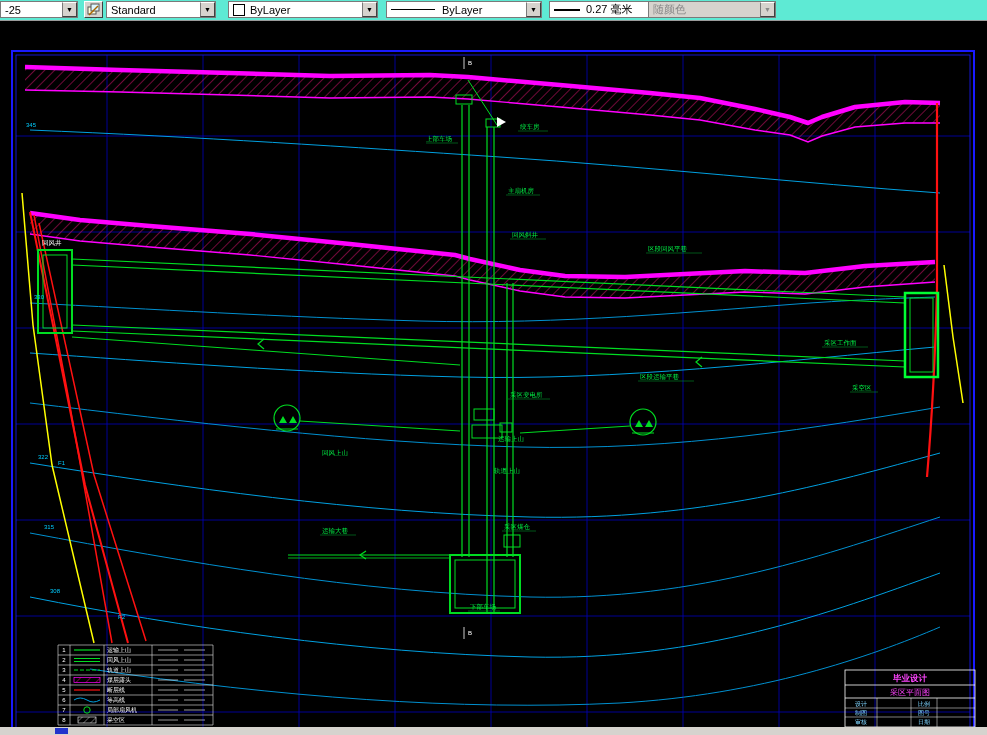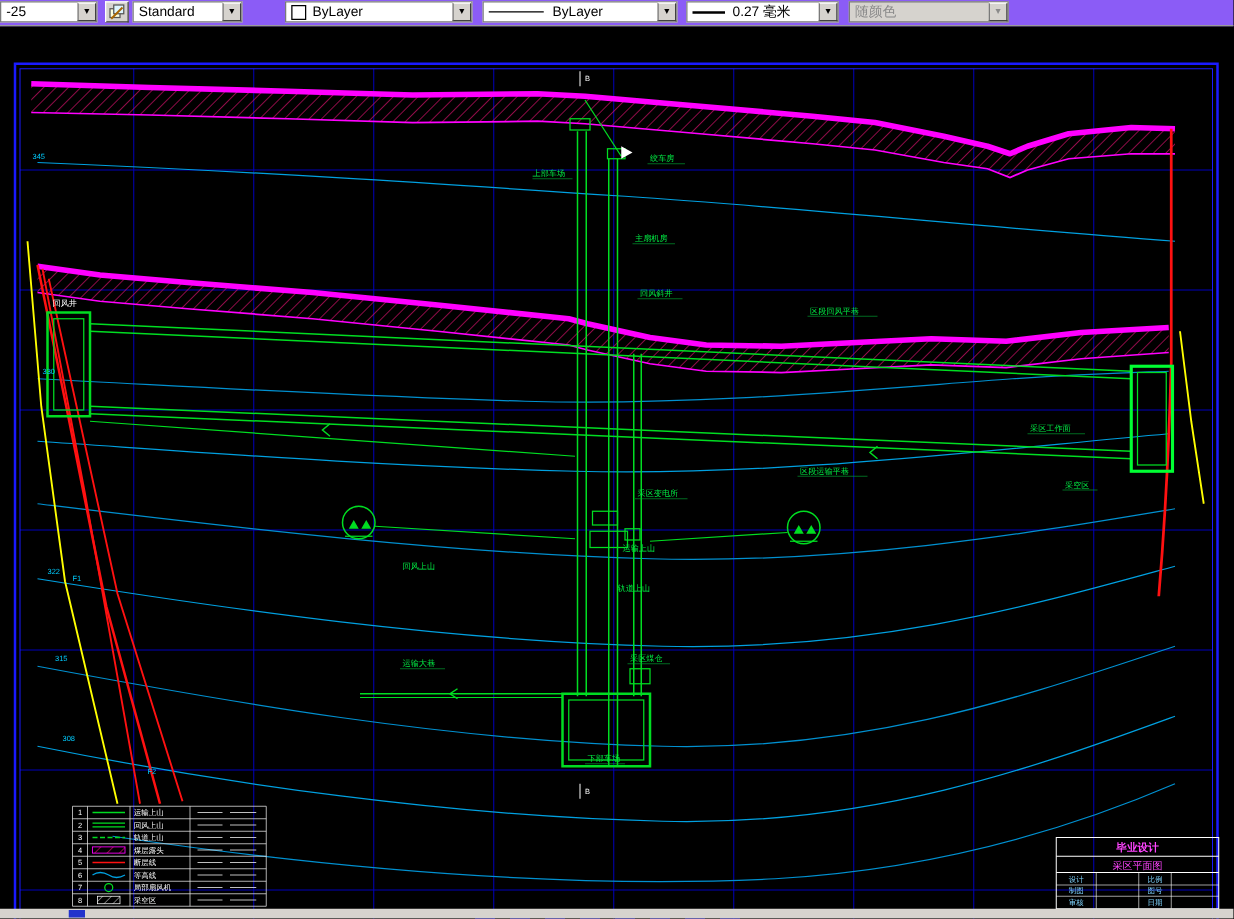--- a/index.html
+++ b/index.html
@@ -1,19 +1,19 @@
 <!DOCTYPE html>
 <html><head>
 <meta charset="utf-8">
 <style>
   html,body{margin:0;padding:0;background:#000;}
   .screen{position:relative;width:987px;height:735px;overflow:hidden;background:#000;
           font-family:"Liberation Sans",sans-serif;}
   
-  .toolbar{position:absolute;top:0;left:0;width:987px;height:20px;background:#8b5cf6;
+  .toolbar{position:absolute;top:0;left:0;width:987px;height:20px;background:#5eead4;
            border-bottom:1px solid #9a9a9a;}
   .combo{position:absolute;top:1px;height:17px;background:#fff;border:1px solid #7a7a7a;
          display:flex;align-items:center;box-sizing:border-box;padding-left:4px;
          font-size:11px;color:#000;}
   .combo .combo-text{flex:1;white-space:nowrap;overflow:hidden;}
   .combo-arrow{width:15px;height:100%;margin-left:auto;background:#d6d3ce;
                border-left:1px solid #7a7a7a;border-top:1px solid #fff;
                border-bottom:1px solid #404040;border-right:1px solid #404040;
                font-size:7px;display:flex;align-items:center;justify-content:center;
                color:#000;box-sizing:border-box;}
@@ -43,40 +43,40 @@
       <span class="combo-text">-25</span>
       <span class="combo-arrow">▼</span>
     </div>
     <button class="tool-btn" style="left:84px">
       <svg width="13" height="13">
         <rect x="1" y="4" width="8" height="7" fill="#ffffdd" stroke="#555"></rect>
         <rect x="4" y="1" width="8" height="7" fill="#ddf6ff" stroke="#555"></rect>
         <line x1="2" y1="12" x2="11" y2="3" stroke="#aa6600" stroke-width="1.5"></line>
       </svg>
     </button>
-    <div class="combo" style="left:106px;width:88px">
+    <div class="combo" style="left:106px;width:110px">
       <span class="combo-text">Standard</span>
       <span class="combo-arrow">▼</span>
     </div>
     <div class="combo" style="left:228px;width:150px">
       <span class="swatch"></span>
       <span class="combo-text">ByLayer</span>
       <span class="combo-arrow">▼</span>
     </div>
     <div class="combo" style="left:386px;width:156px">
       <span class="lt-line"></span>
       <span class="combo-text">ByLayer</span>
       <span class="combo-arrow">▼</span>
     </div>
     <div class="combo" style="left:549px;width:122px">
       <span class="lw-line"></span>
       <span class="combo-text">0.27 毫米</span>
       <span class="combo-arrow">▼</span>
     </div>
-    <div class="combo disabled" style="left:679px;width:128px">
+    <div class="combo disabled" style="left:648px;width:128px">
       <span class="combo-text">随颜色</span>
       <span class="combo-arrow">▼</span>
     </div>
   </div>
 
   <div class="canvas">
   <svg width="987" height="707" viewBox="0 0 987 707" xmlns="http://www.w3.org/2000/svg">
     <defs>
       <pattern id="hatch" width="7" height="7" patternUnits="userSpaceOnUse" patternTransform="rotate(45)">
         <line x1="0" y1="0" x2="0" y2="7" stroke="#cc1166" stroke-width="1.1"></line>

